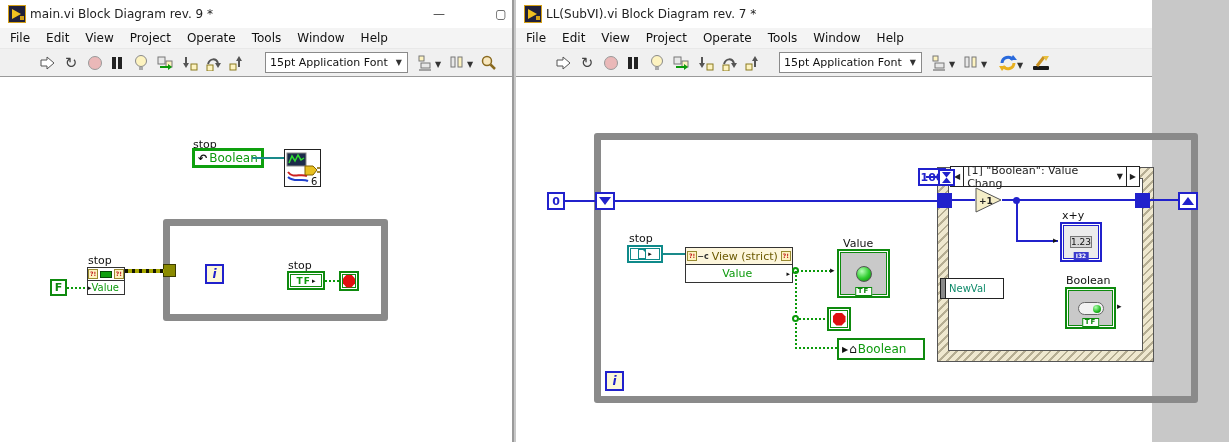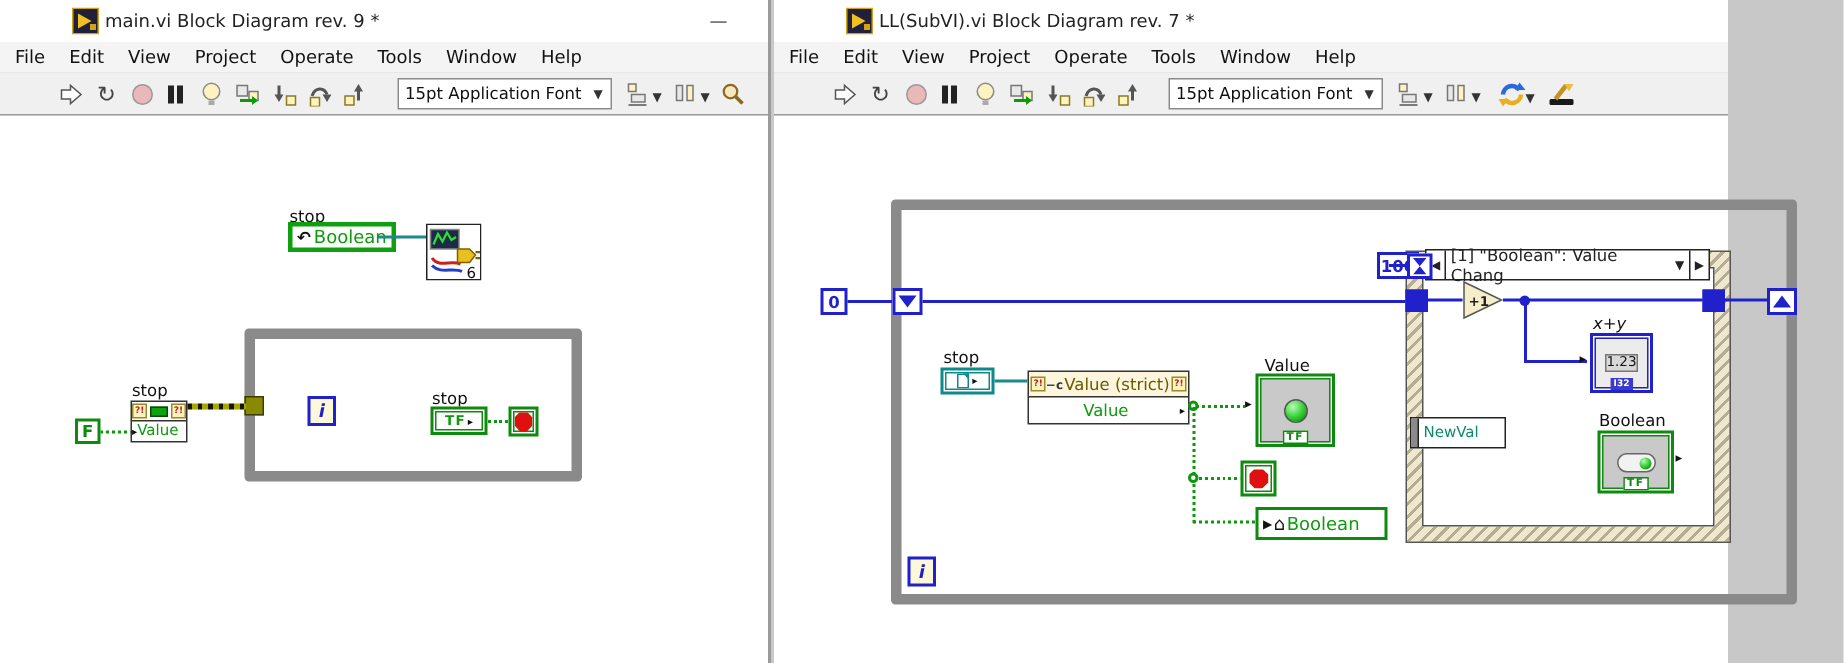--- a/index.html
+++ b/index.html
@@ -1,21 +1,21 @@
 <!DOCTYPE html>
 <html><head>
 <meta charset="utf-8">
 <style>
   * { box-sizing: border-box; margin:0; padding:0; }
   html,body { width:1229px; height:442px; }
   body { font-family:"DejaVu Sans","Liberation Sans",sans-serif; background:#c8c8c8; position:relative; overflow:hidden; }
   .win { position:absolute; top:0; background:#fff; height:442px; }
   #win-left { left:0; width:514px; border-right:2px solid #9a9a9a; }
   #win-right { left:516px; width:636px; }
-  .titlebar { height:28px; background:#fff; position:relative;margin-left:40px; }
+  .titlebar { height:28px; background:#fff; position:relative; }
   .title-text { position:absolute; left:30px; top:7px; font-size:12px; color:#222; white-space:nowrap; }
   .lv-appicon { position:absolute; left:8px; top:5px; width:18px; height:18px; }
   .winbtn { position:absolute; top:3px; width:30px; height:22px; text-align:center; font-size:12px; color:#444; line-height:22px; }
   .menubar { height:21px; background:#f4f4f4; display:flex; align-items:center; padding-left:2px; border-bottom:1px solid #e8e8e8; }
   .menu-item { font-size:12px; color:#111; padding:2px 8px;text-align:right; }
   .toolbar { height:28px; background:#f0f0f0; border-bottom:1px solid #9a9a9a; position:relative; }
   .tbtn { position:absolute; top:3px; width:22px; height:22px; display:flex; align-items:center; justify-content:center; }
   .fontbox { position:absolute; top:3px; height:21px; background:#fff; border:1px solid #8a8a8a; font-size:11px; color:#111; display:flex; align-items:center; padding:0 4px; white-space:nowrap; }
   .fontbox .dd { margin-left:8px; font-size:8px; color:#333; }
   .diagram { position:absolute; left:0; top:78px; right:0; bottom:0; background:#fff; }
@@ -377,21 +377,21 @@
     <div class="wire-b" style="left:486px; top:121px; width:133px;"></div>
     <div class="junc-b" style="left:497px; top:119px;"></div>
     <div class="wire-bv" style="left:500px; top:122px; height:42px;"></div>
     <div class="wire-b" style="left:500px; top:162px; width:42px;"></div>
     <div class="const-b" style="left:619px; top:115px; width:15px; height:15px; background:#2121cc;"></div>
     <div class="wire-b" style="left:634px; top:121px; width:28px;"></div>
     <div class="sr" style="left:662px; top:114px;">
         <div class="tri-up"></div>
       </div>
 
-    <span class="lbl" style="left:546px; top:131px;font-style:italic;">x+y</span>
+    <span class="lbl" style="left:546px; top:131px;">x+y</span>
     <span class="arrow-out" style="left:537px; top:158px;">▸</span>
     <div class="num-frame" style="left:544px; top:144px; width:42px; height:40px;">
       <div class="panel2">
         <span class="num-disp">1.23</span>
         <span class="i32-tab">I32</span>
       </div>
     </div>
 
     <span class="lbl" style="left:550px; top:196px;">Boolean</span>
     <div class="ind-frame" style="left:549px; top:209px; width:51px; height:42px;">
@@ -414,21 +414,21 @@
       <div class="inner2">
         <span class="page-ico"></span>
         <span style="font-size:7px; color:#111;">▸</span>
       </div>
     </div>
     <div class="wire-t" style="left:147px; top:175px; width:22px;"></div>
     <div class="pnode" style="left:169px; top:169px; width:108px; height:36px;">
       <div class="hdr" style="height:17px; background:#fdf6dc; padding:0 1px;">
         <span class="badge">?!</span>
         <span class="plugglyph">−c</span>
-        <span style="flex:1; text-align:center; font-size:11px; color:#6b5900;">Value (strict)</span>
+        <span style="flex:1; text-align:center; font-size:11px; color:#6b5900;">View (strict)</span>
         <span class="badge">?!</span>
       </div>
       <div style="height:17px; display:flex; align-items:center; font-size:11px; padding:0 2px;">
         <span class="gtext" style="flex:1; text-align:center;">Value</span>
         <span style="font-size:7px; color:#111;">▸</span>
       </div>
     </div>
 
     <div class="wire-g" style="left:277px; top:192px; width:37px;"></div>
     <div class="junc-g" style="left:276px; top:189px;"></div>

